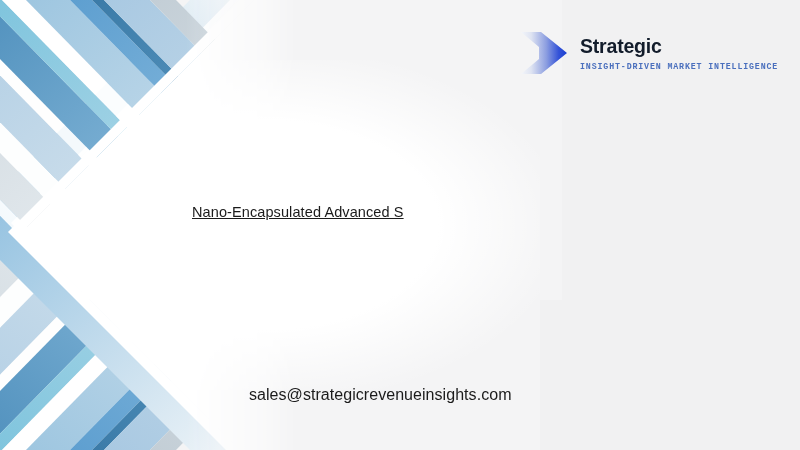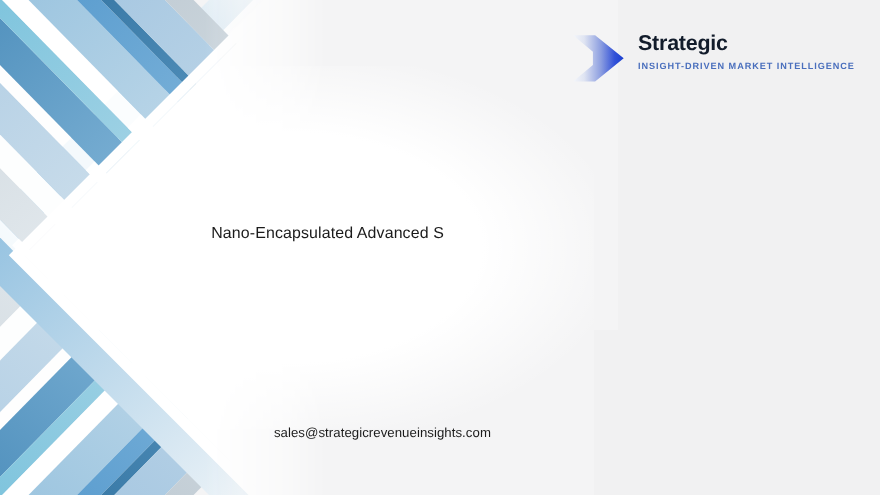--- a/index.html
+++ b/index.html
@@ -64,41 +64,41 @@
     top: 205px;
     width: 420px;
   }
   .title-line {
     font-size: 14.5px;
     line-height: 1;
     color: #1b1b1b;
     letter-spacing: 0.1px;
     white-space: nowrap;
   }
-  .title-line.first { margin-bottom: 52px; }
+  .title-line.first { margin-bottom: 52px; text-decoration: underline; }
 
   
   .email {
     position: absolute;
     left: 249px;
     top: 387px;
-    font-size: 12px;
+    font-size: 16px;
     line-height: 1;
     color: #1b1b1b;
     letter-spacing: 0.05px;
     white-space: nowrap;
   }
 
   
   .logo {
     position: absolute;
     left: 519px;
     top: 28px;
     display: flex;
-    align-items: flex-start;
+    align-items: center;
   }
   .logo-mark {
     width: 52px;
     height: 50px;
     margin-right: 9px;
     flex: none;
   }
   .logo-text {
     padding-top: 2px;
   }
@@ -106,21 +106,21 @@
     font-family: "Liberation Sans", sans-serif;
     font-weight: bold;
     font-size: 19.5px;
     line-height: 18.5px;
     color: #121c2b;
     letter-spacing: -0.2px;
     white-space: nowrap;
   }
   .logo-tagline {
     margin-top: 6px;
-    font-family: Liberation Sans, sans-serif;
+    font-family: Liberation Mono, monospace;
     font-size: 8.3px;
     font-weight: bold;
     color: #4a6fbd;
     letter-spacing: 0.85px;
     white-space: nowrap;
   }
 </style>
 </head>
 <body>
 

